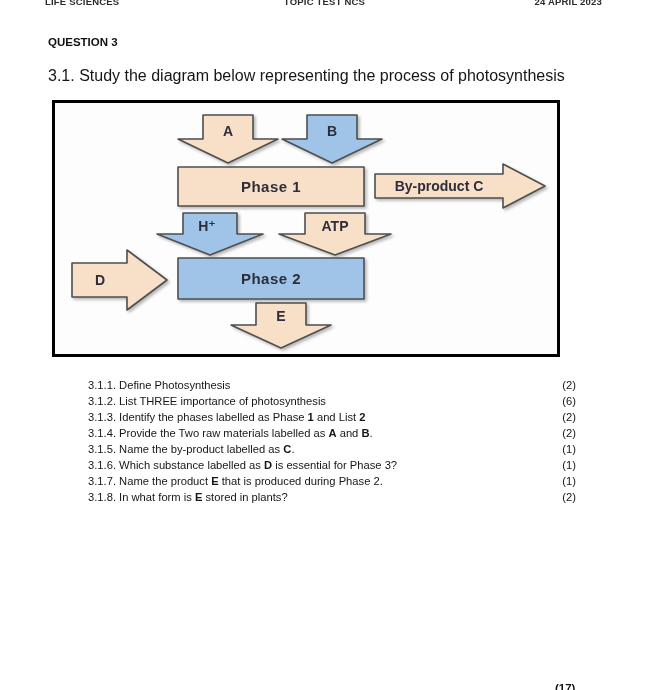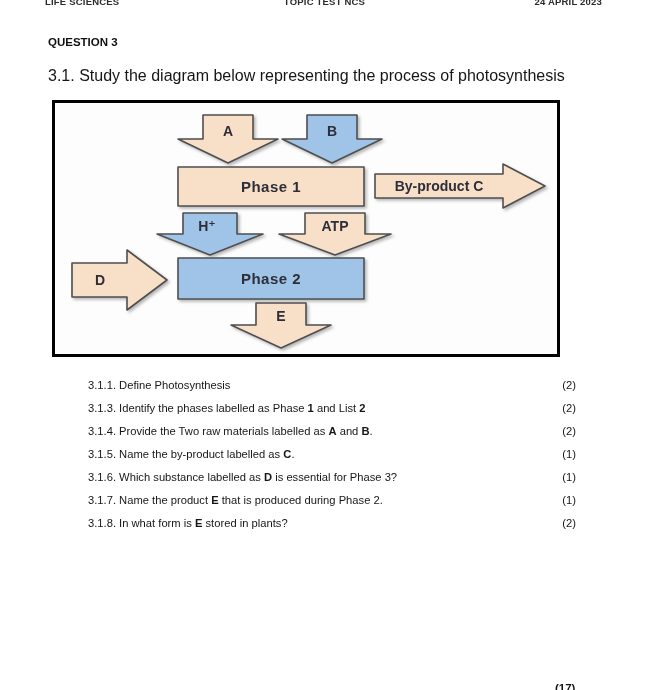--- a/index.html
+++ b/index.html
@@ -27,21 +27,21 @@
   .diagram-box svg{display:block;width:100%;height:100%;}
   .shape{stroke:#4f4f4f;stroke-width:1.6;stroke-linejoin:round;
     filter:drop-shadow(2px 2.5px 1.5px rgba(70,70,70,.38));}
   .dg-label{font-family:"Liberation Sans","DejaVu Sans",sans-serif;
     font-weight:bold;fill:#2e2e3a;text-anchor:middle;}
   .sz14{font-size:14px;} .sz15{font-size:15px;letter-spacing:.5px;}
 
   
   .q-list{
     position:absolute;left:88px;top:379px;width:488px;
-    display:flex;flex-direction:column;gap:10px;
+    display:flex;flex-direction:column;gap:3px;
   }
   .q-row{display:flex;justify-content:space-between;align-items:flex-start;
     font-size:11.2px;line-height:13px;color:#161616;}
   .q-text b{font-weight:bold;}
   .q-marks{flex:0 0 auto;margin-left:10px;}
 
   .total-marks{position:absolute;left:555px;top:682px;font-size:11.5px;font-weight:bold;color:#111;}
 </style>
 </head>
 <body>
@@ -87,20 +87,24 @@
       <text class="dg-label sz14" x="226" y="218">E</text>
     </svg>
   </div>
 
   <div class="q-list">
       <div class="q-row">
         <div class="q-text"><span>3.1.1. Define Photosynthesis</span></div>
         <div class="q-marks">(2)</div>
       </div>
       <div class="q-row">
+        <div class="q-text"><span>3.1.2. List THREE importance of photosynthesis</span></div>
+        <div class="q-marks">(6)</div>
+      </div>
+      <div class="q-row">
         <div class="q-text"><span>3.1.3. Identify the phases labelled as Phase </span><b>1</b><span> and List </span><b>2</b></div>
         <div class="q-marks">(2)</div>
       </div>
       <div class="q-row">
         <div class="q-text"><span>3.1.4. Provide the Two raw materials labelled as </span><b>A</b><span> and </span><b>B</b><span>.</span></div>
         <div class="q-marks">(2)</div>
       </div>
       <div class="q-row">
         <div class="q-text"><span>3.1.5. Name the by-product labelled as </span><b>C</b><span>.</span></div>
         <div class="q-marks">(1)</div>

